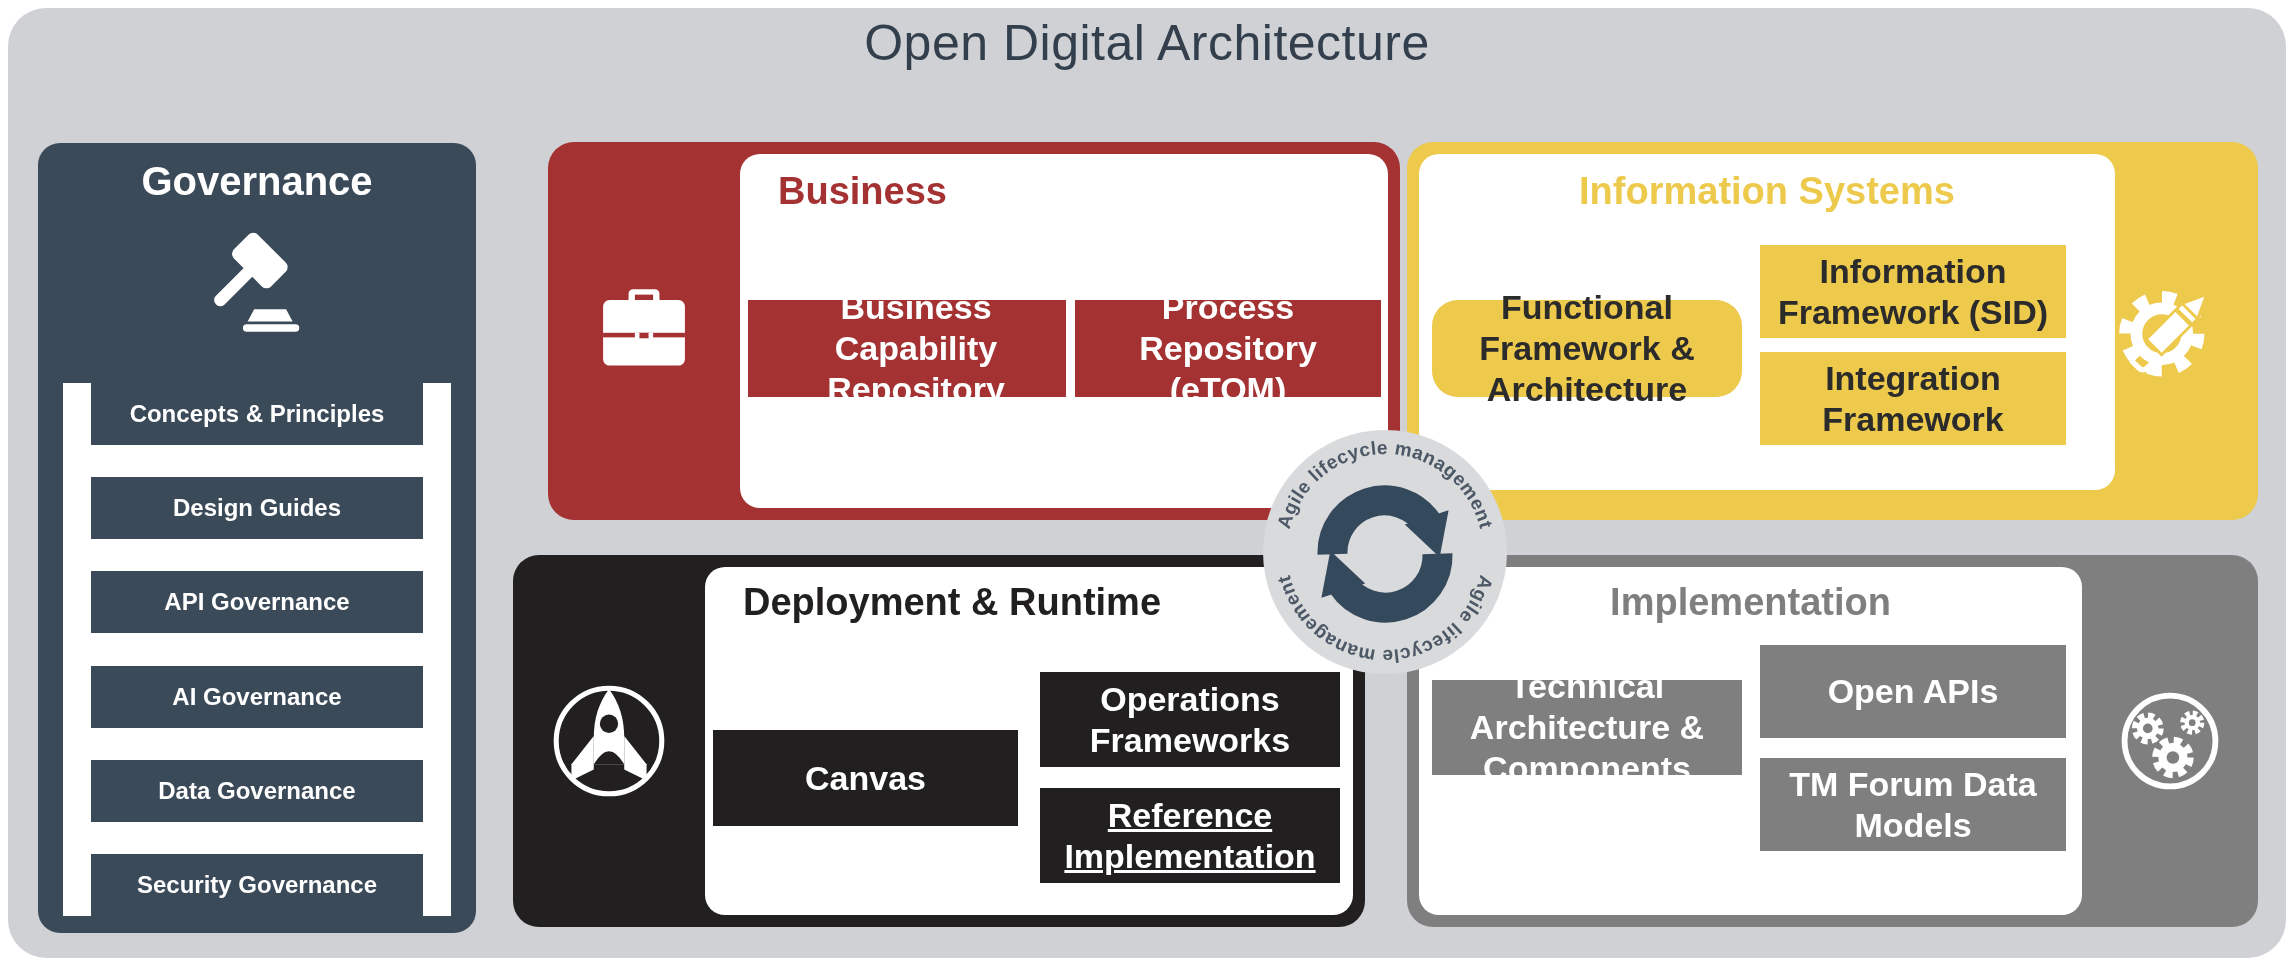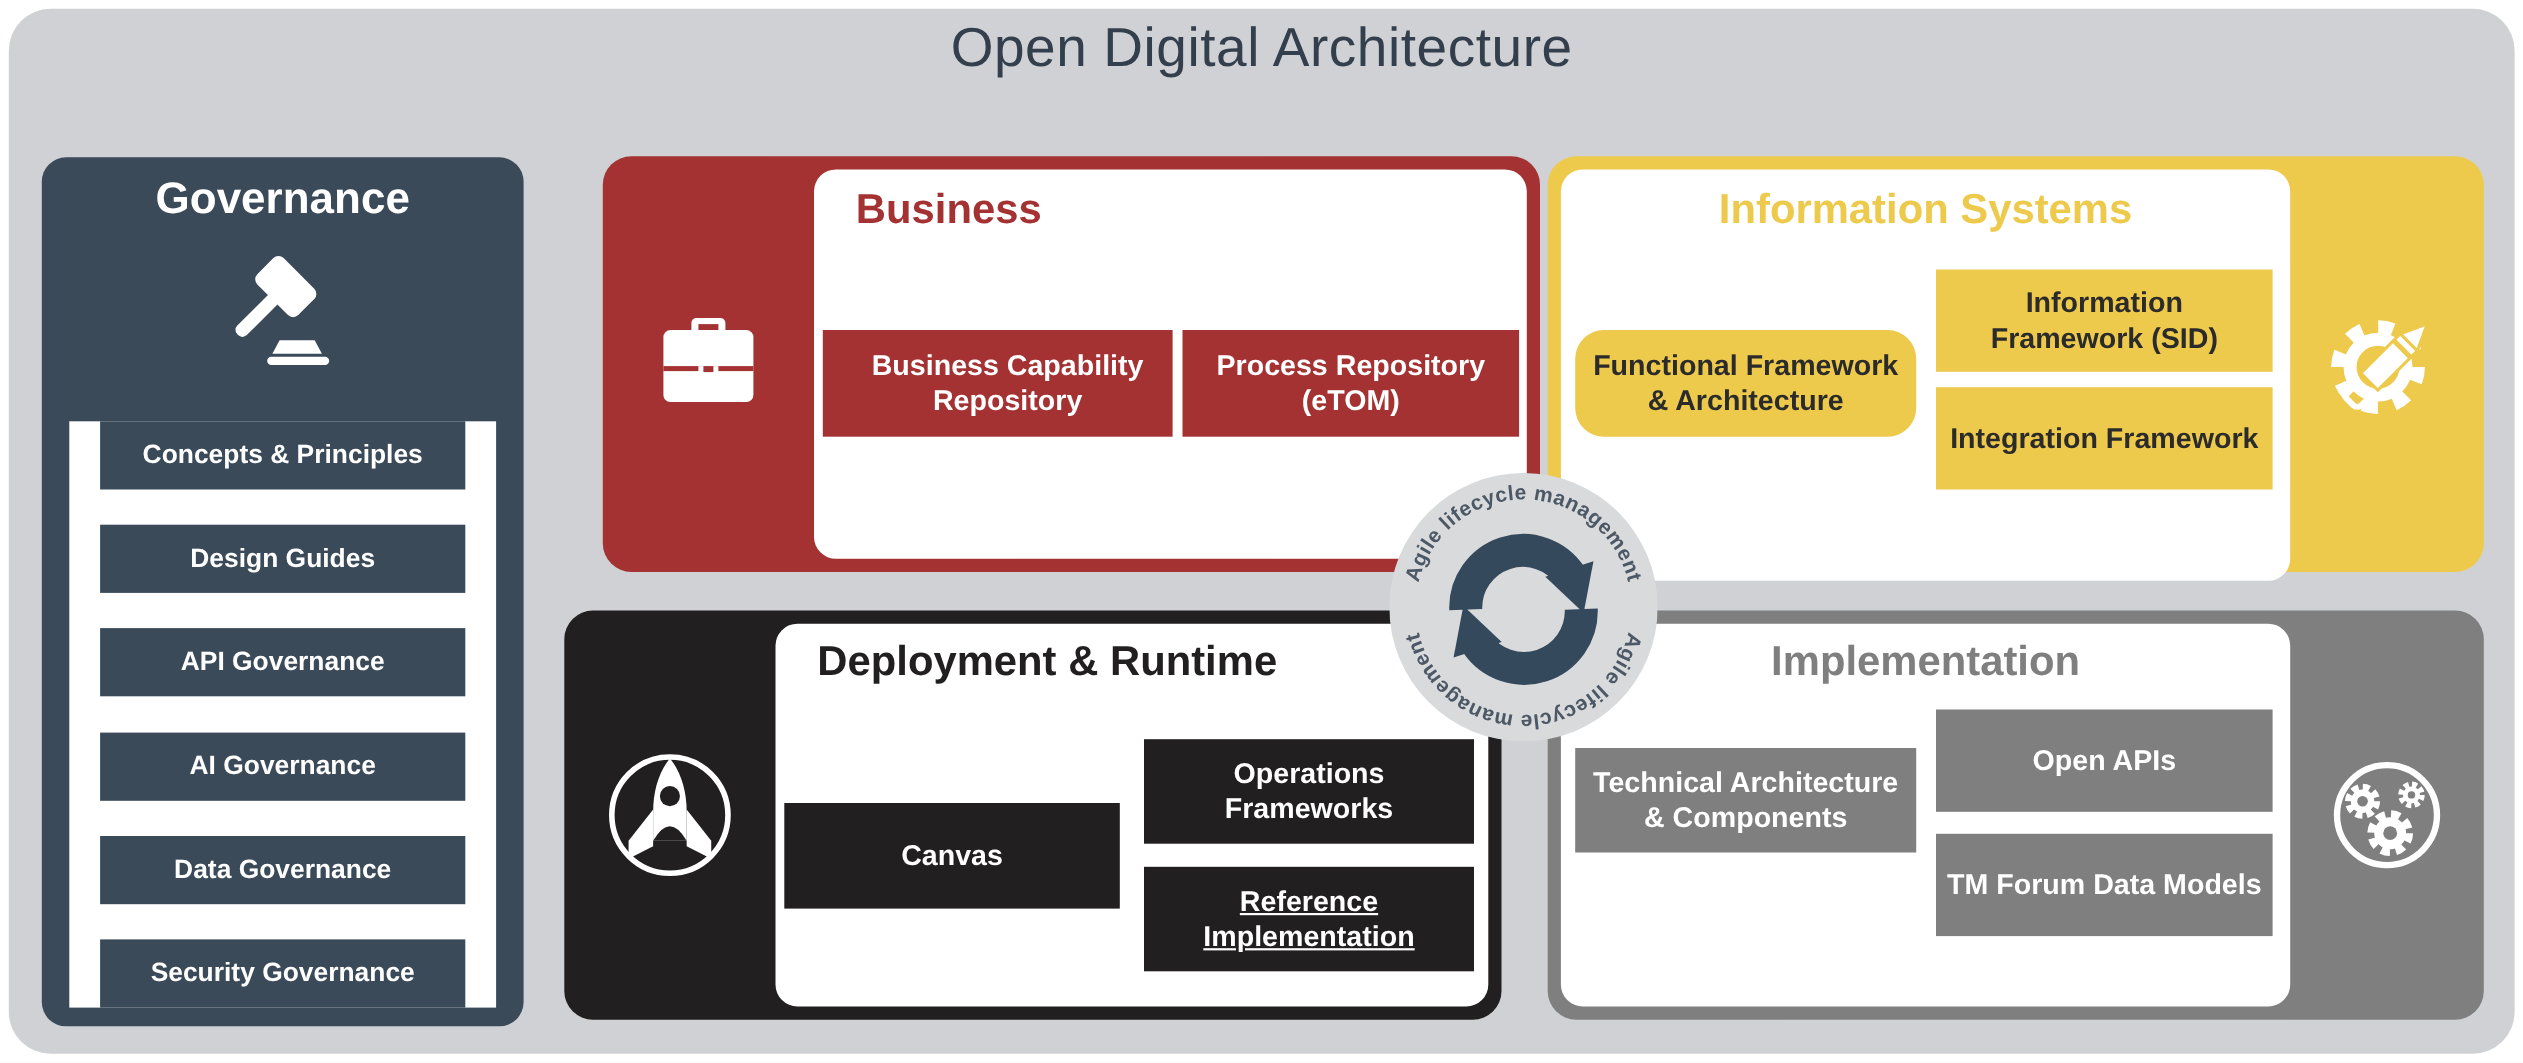--- a/index.html
+++ b/index.html
@@ -6,40 +6,40 @@
   #stage{position:relative;width:2294px;height:966px;background:#ffffff;
          font-family:"Liberation Sans",sans-serif;overflow:hidden;}
   .canvas{position:absolute;left:8px;top:8px;width:2278px;height:950px;
           background:var(--canvas,#cfd1d4);border-radius:38px;}
   .main-title{position:absolute;left:0;right:0;top:14px;text-align:center;
           font-size:50px;font-weight:normal;color:var(--title_text,#333f4c);letter-spacing:.5px;}
   .panel{position:absolute;border-radius:26px;}
   .inner{position:absolute;background:#ffffff;border-radius:20px;}
   .ptitle{position:absolute;font-size:38px;font-weight:bold;white-space:nowrap;}
   .mini{position:absolute;display:flex;align-items:center;justify-content:center;
-        text-align:center;font-weight:bold;font-size:26px;line-height:1.2;padding:0 10px;
+        text-align:center;font-weight:bold;font-size:34px;line-height:1.2;padding:0 10px;
         box-sizing:border-box;}
   .strip{position:absolute;top:0;height:100%;display:flex;align-items:center;justify-content:center;}
   
   .p-gov{left:38px;top:143px;width:438px;height:790px;background:var(--slate,#3b4a59);border-radius:22px;}
   .gov-title{position:absolute;left:0;right:0;top:16px;text-align:center;
              font-size:40px;font-weight:bold;color:#ffffff;}
   .gov-icon{position:absolute;left:0;right:0;top:80px;display:flex;justify-content:center;}
   .gov-white{position:absolute;left:25px;top:240px;width:388px;height:533px;background:#ffffff;
              display:flex;flex-direction:column;justify-content:space-between;align-items:center;}
   .gov-item{width:332px;height:62px;background:var(--slate,#3b4a59);color:#ffffff;
             font-size:24px;font-weight:bold;display:flex;align-items:center;justify-content:center;}
   
   .p-biz{left:513px;top:142px;width:852px;height:378px;background:var(--red,#a43233);margin-left:35px;}
   .biz-inner{left:192px;top:12px;width:648px;height:354px;}
   .biz-title{left:38px;top:16px;color:var(--red,#a43233);}
   .mini.red{background:var(--red,#a43233);color:#ffffff;}
   
   .p-info{left:1407px;top:142px;width:851px;height:378px;background:var(--yellow,#edc94c);}
-  .info-inner{left:12px;top:12px;width:663px;height:374px;}
+  .info-inner{left:12px;top:12px;width:663px;height:336px;padding-left:33px;}
   .info-title{left:0;right:0;top:16px;text-align:center;color:var(--yellow,#edc94c);}
   .mini.yellow{background:var(--yellow,#edc94c);color:#2b2b2b;}
   
   .p-dep{left:513px;top:555px;width:852px;height:372px;background:var(--black,#211f1f);}
   .dep-inner{left:192px;top:12px;width:648px;height:348px;}
   .dep-title{left:38px;top:14px;color:var(--black,#211f1f);}
   .mini.black{background:var(--black,#211f1f);color:#ffffff;}
   
   .p-imp{left:1407px;top:555px;width:851px;height:372px;background:var(--gray,#7f7f7f);}
   .imp-inner{left:12px;top:12px;width:663px;height:348px;}

